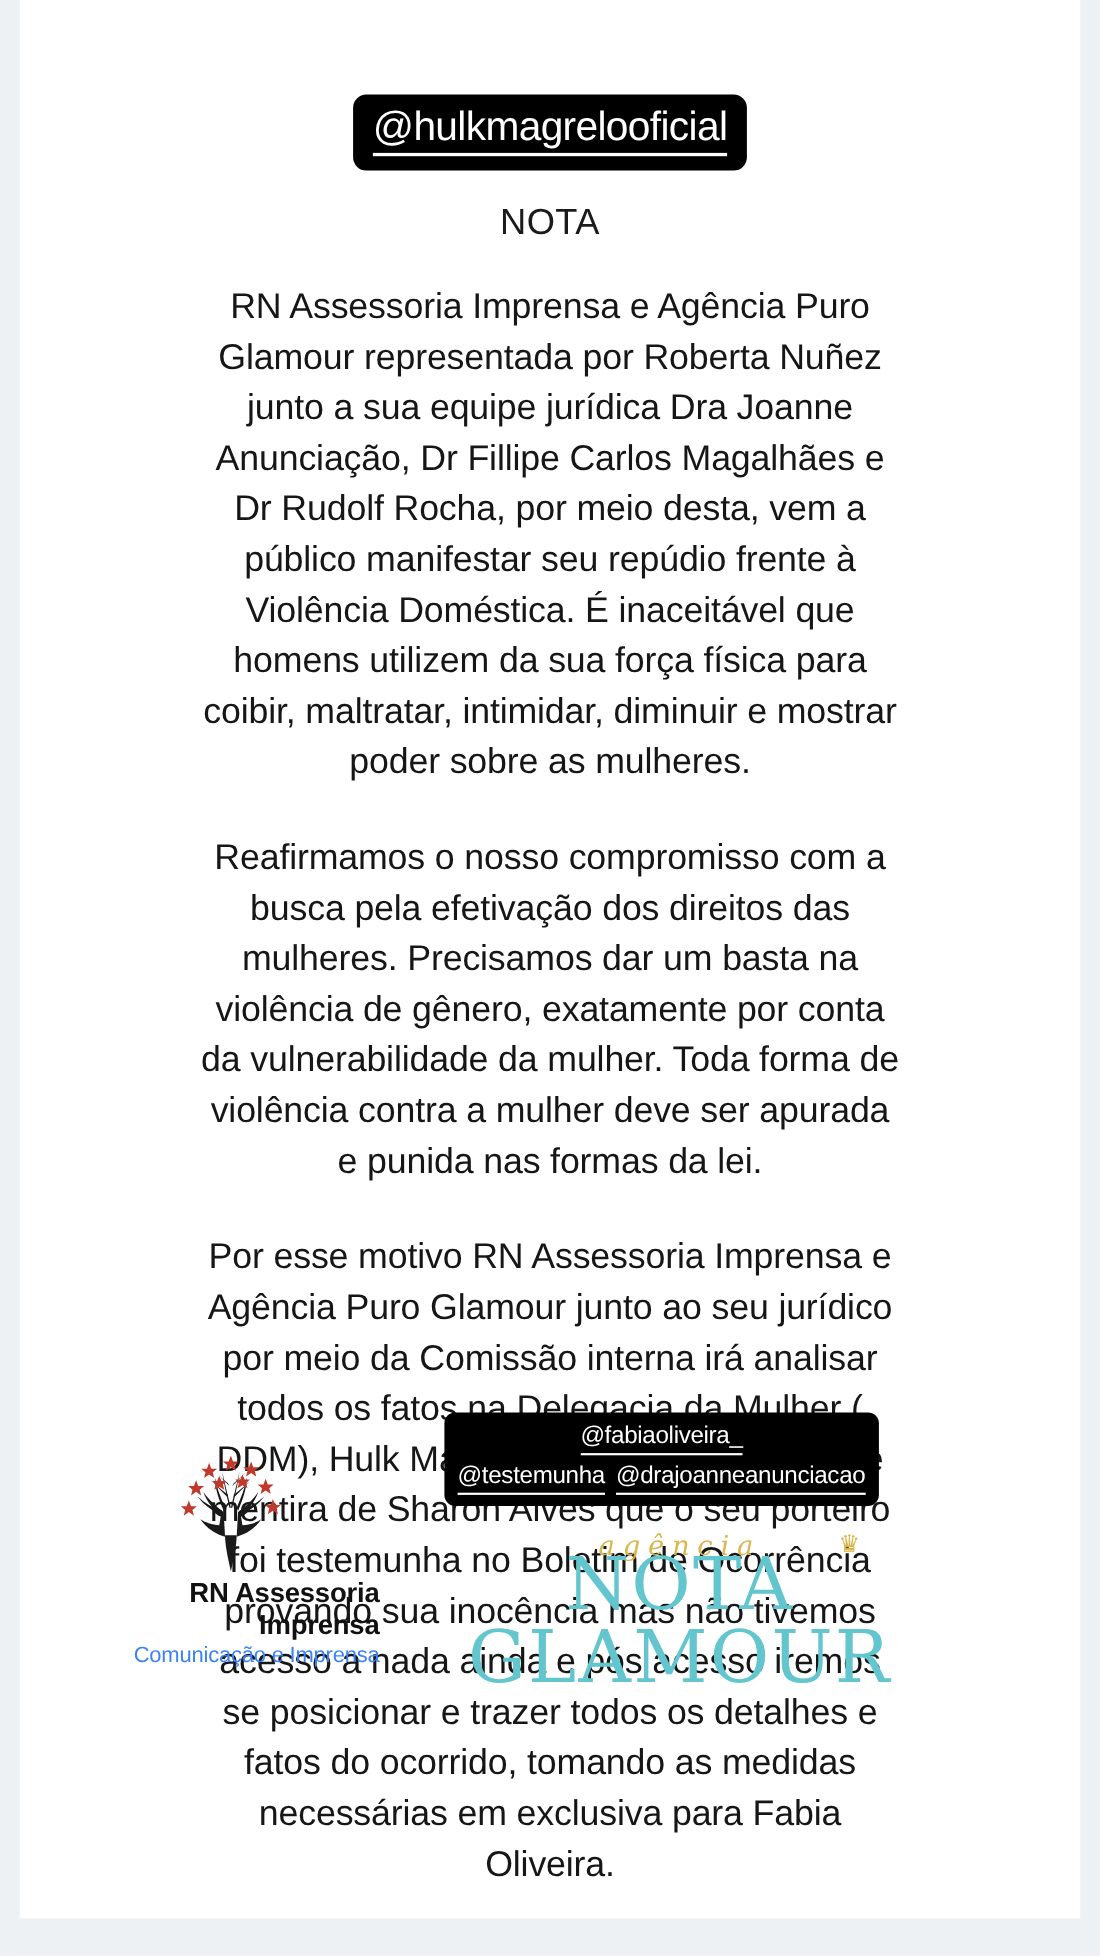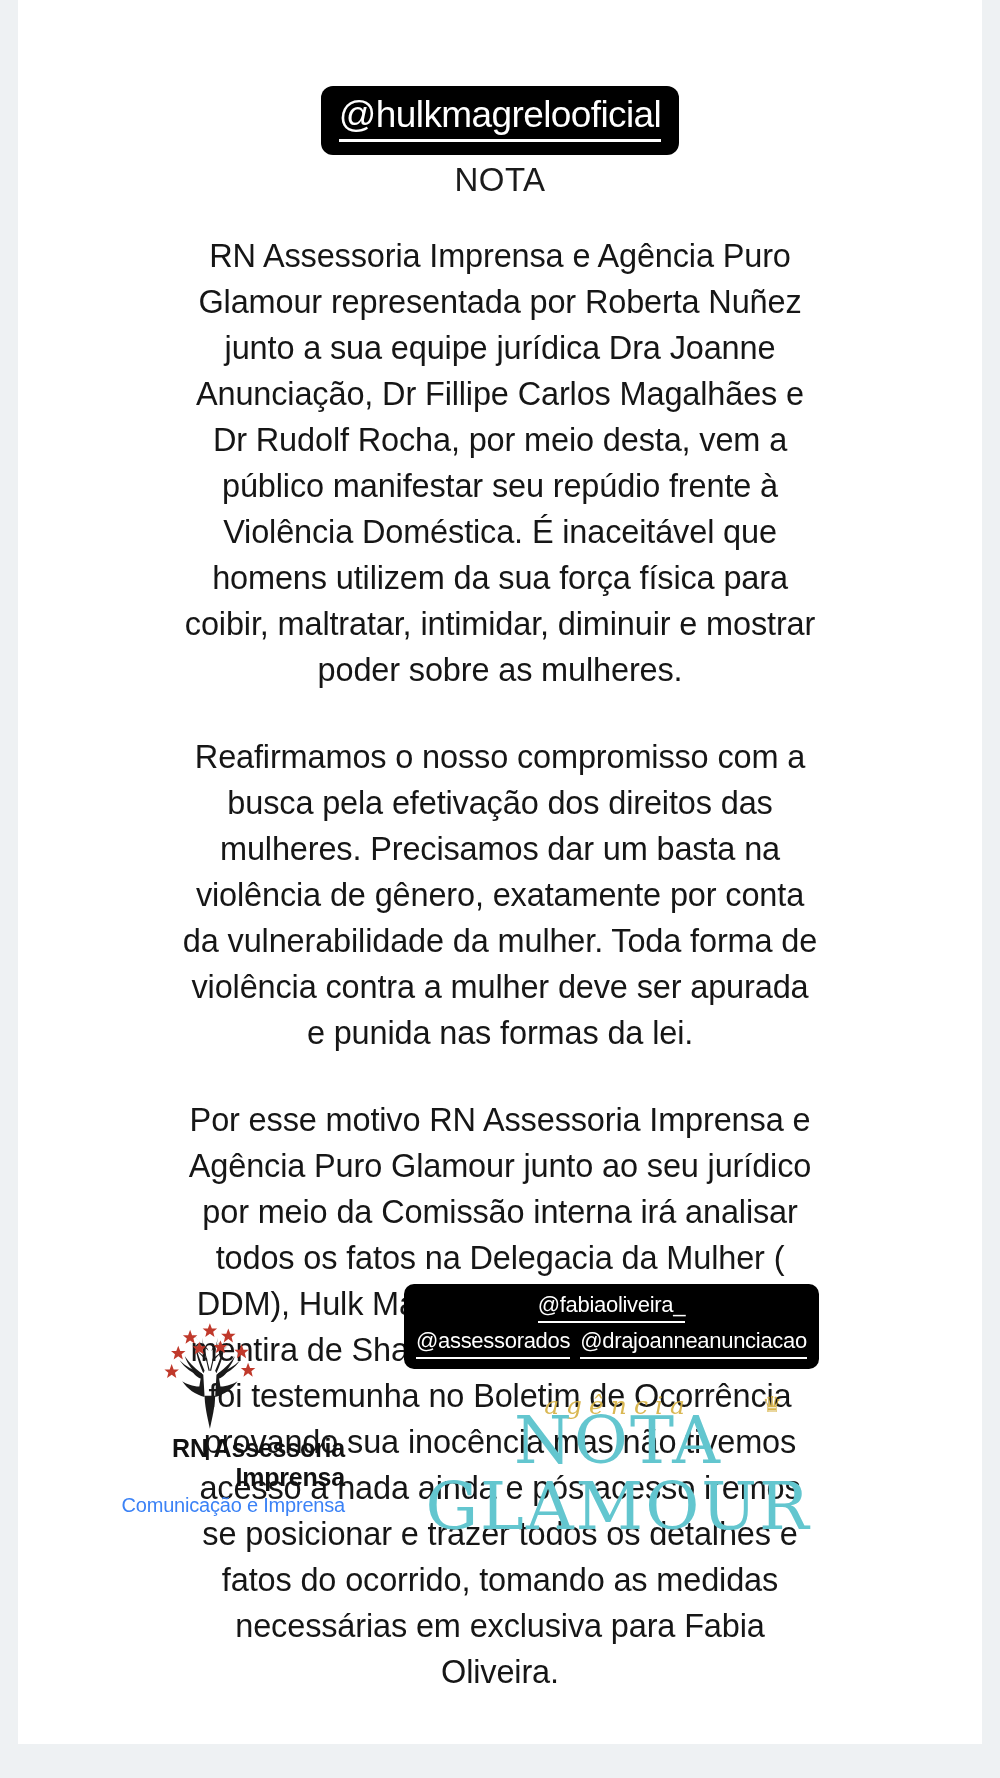--- a/index.html
+++ b/index.html
@@ -46,21 +46,21 @@
     font-weight:400;
     letter-spacing:-0.6px;
     border-bottom:3px solid #fff;
     padding-bottom:6px;
     white-space:nowrap;
     font-family:"Liberation Sans", sans-serif;
   }
 
   
   .nota-title {
-    margin-top:6px;
+    margin-top:28px;
     font-size:33px;
     color:#1b1b1b;
     letter-spacing:0.4px;
   }
 
   
   .body-wrap {
     width:640px;
     margin-top:34px;
     text-align:center;
@@ -180,21 +180,21 @@
     <p class="para">Por esse motivo RN Assessoria Imprensa e Agência Puro Glamour junto ao seu jurídico por meio da Comissão interna irá analisar todos os fatos na Delegacia da Mulher ( DDM), Hulk Magrelo por sua vez diz que é mentira de Sharon Alves que o seu porteiro foi testemunha no Boletim de Ocorrência provando sua inocência mas não tivemos acesso a nada ainda e pós acesso iremos se posicionar e trazer todos os detalhes e fatos do ocorrido, tomando as medidas necessárias em exclusiva para Fabia Oliveira.</p>
   </div>
 
   <div class="bottom-zone">
 
     <div class="mention-sticker-bottom">
       <div class="mention-row">
         <span class="mention-tag-sm">@fabiaoliveira_</span>
       </div>
       <div class="mention-row">
-        <span class="mention-tag-sm">@assessorados</span>
+        <span class="mention-tag-sm">@testemunha</span>
         <span class="mention-tag-sm">@drajoanneanunciacao</span>
       </div>
     </div>
 
     <div class="rn-logo">
       <svg class="rn-mark" viewBox="0 0 200 170">
         <g fill="#1a1a1a">
 
           <path d="M100 168 C 96 150, 92 132, 92 118 L 108 118 C 108 132, 104 150, 100 168 Z"></path>
           <path d="M92 120 C 78 116, 66 108, 58 96 C 64 100, 74 104, 84 104 L 86 92

